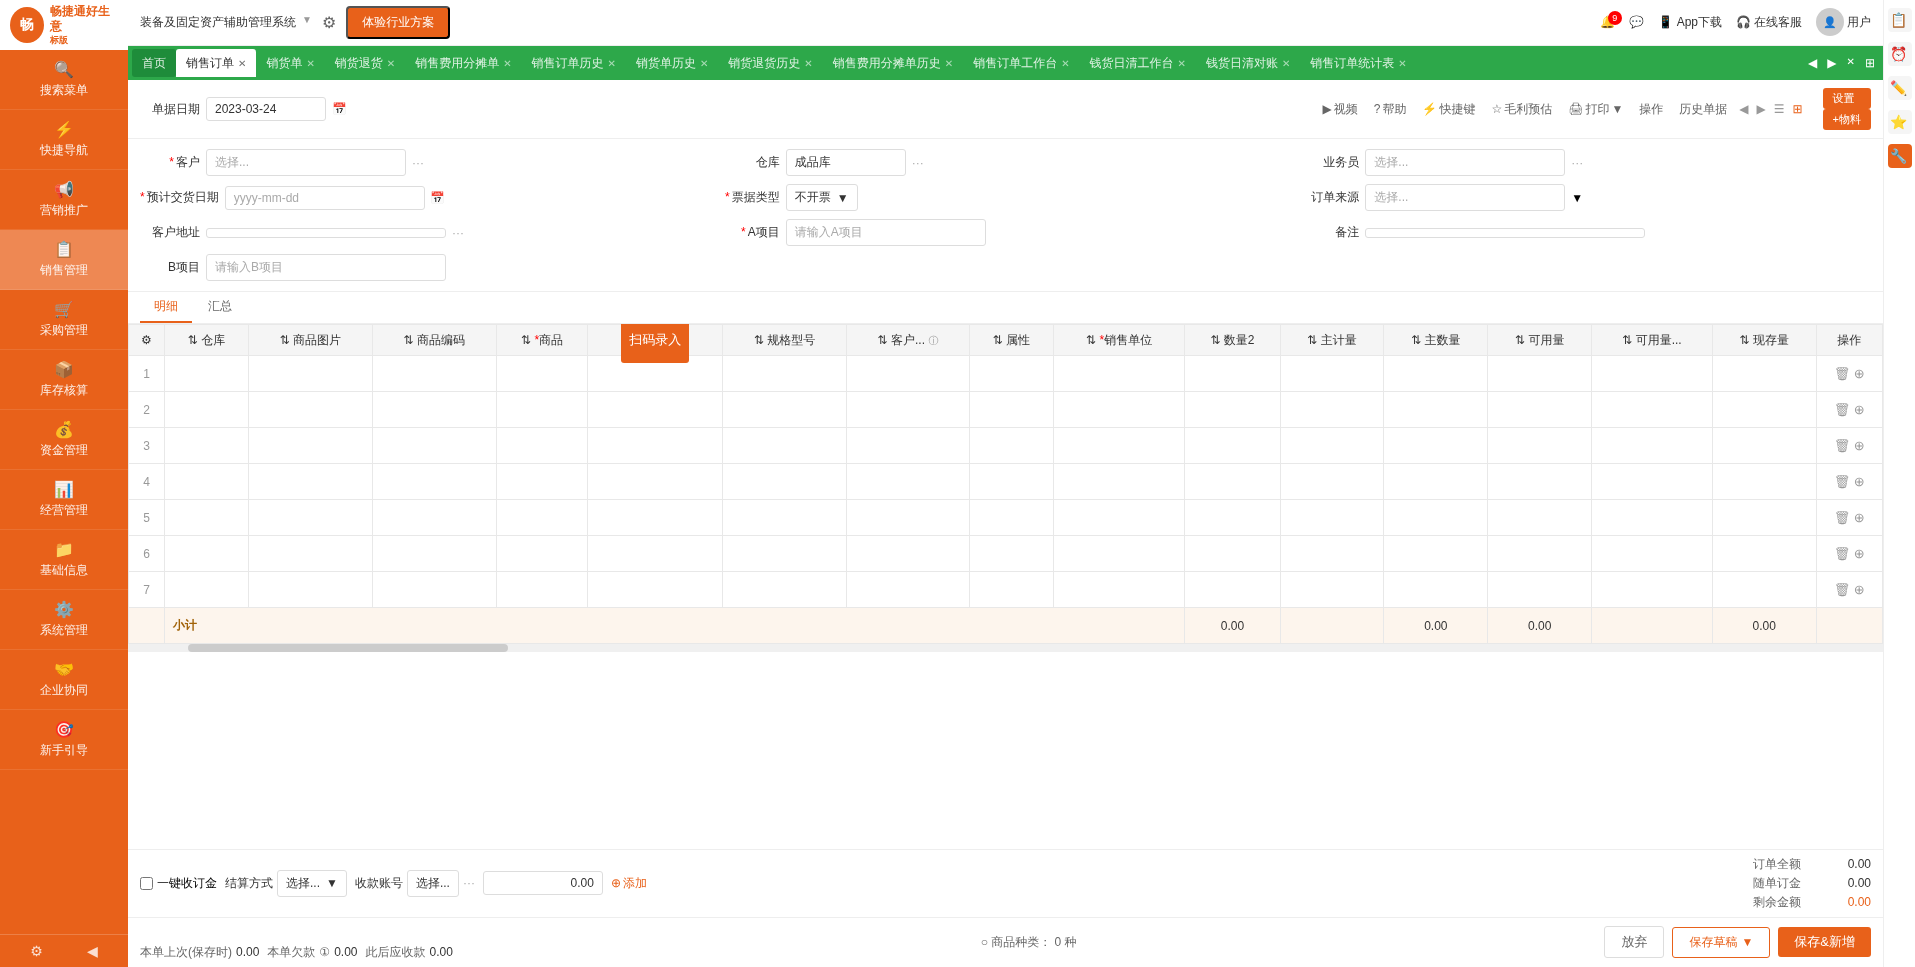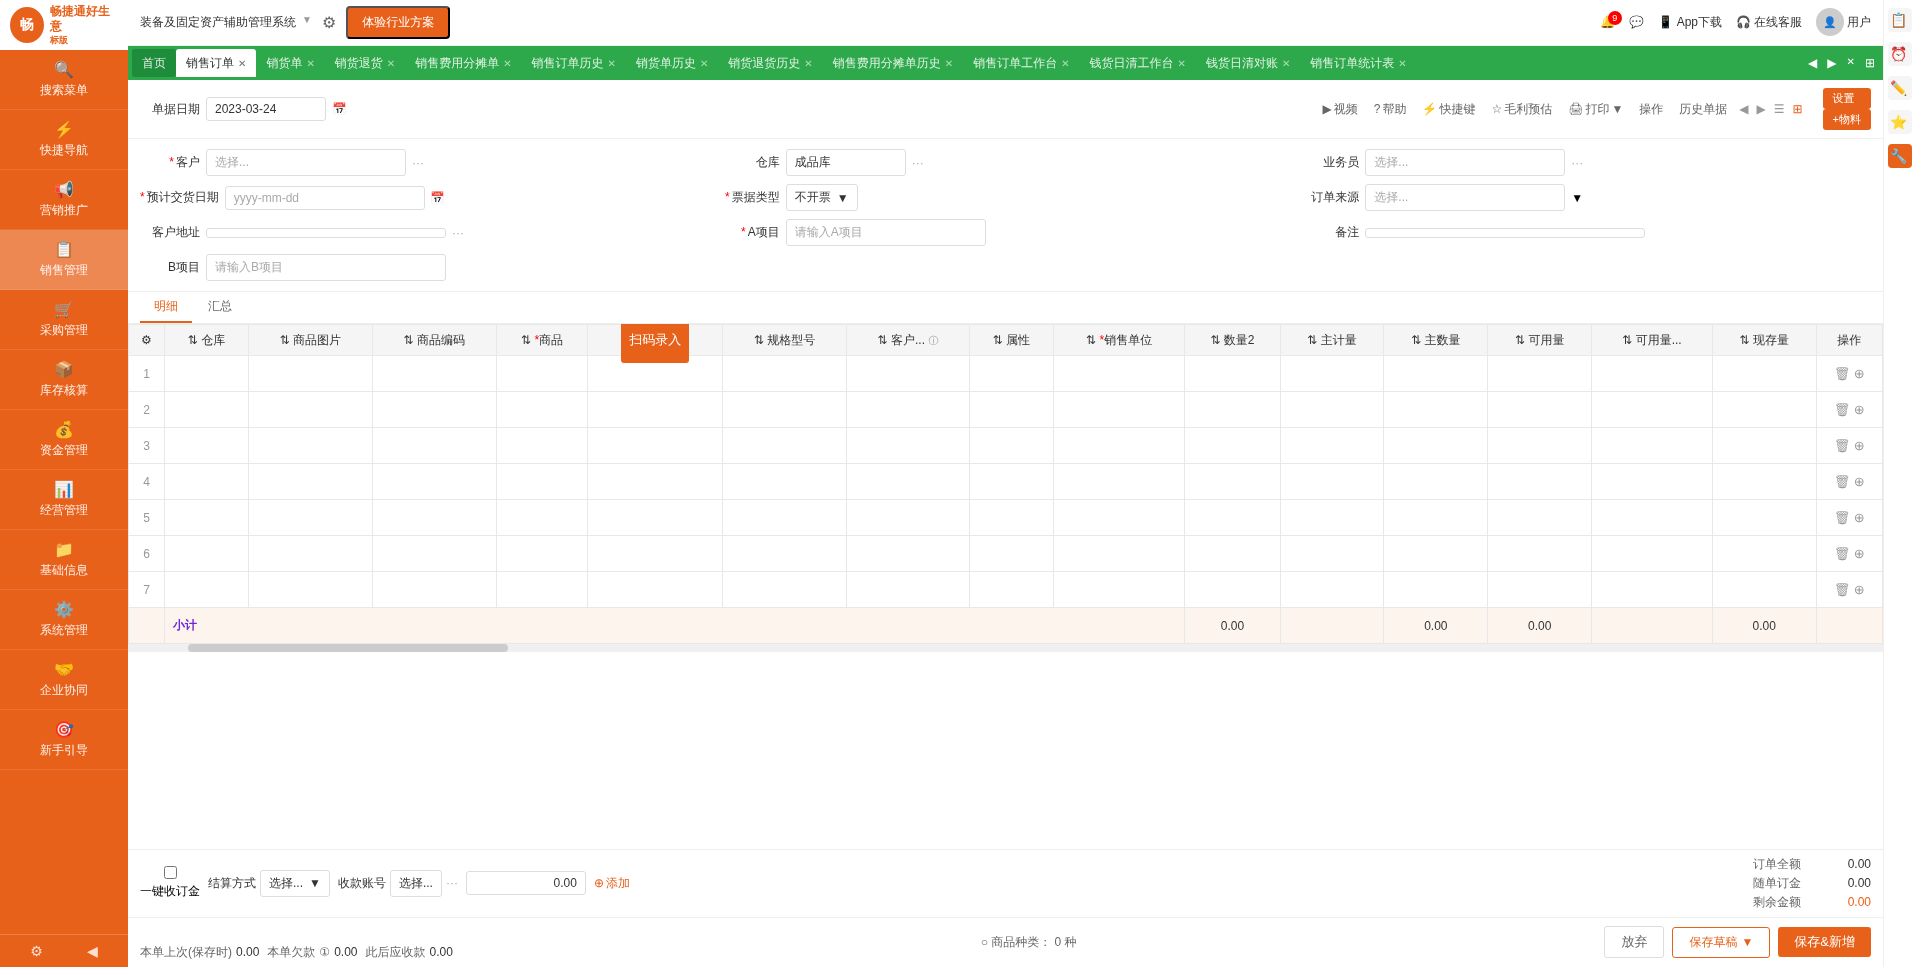--- a/index.html
+++ b/index.html
@@ -68,21 +68,21 @@
 
     
     .table-container { flex: 1; overflow: auto; background: white; }
     table { width: 100%; border-collapse: collapse; font-size: 12px; }
     thead tr th { background: #f5f5f5; border: 1px solid #e8e8e8; padding: 6px 6px; color: #333; font-weight: normal; white-space: nowrap; text-align: center; position: sticky; top: 0; z-index: 2; }
     tbody tr td { border: 1px solid #e8e8e8; padding: 5px 4px; text-align: center; color: #333; height: 36px; }
     .row-num { color: #999; width: 30px; }
     .col-settings { width: 36px; }
     .scan-btn { background: #e8611a; color: white; padding: 16px 8px; border-radius: 3px; font-size: 13px; cursor: pointer; white-space: nowrap; }
     .subtotal-row td { background: #fdf5ed; font-weight: 500; color: #333; }
-    .subtotal-label { color: #6d28d9; font-weight: bold; }
+    .subtotal-label { color: #a16207; font-weight: bold; }
     .subtotal-value { color: #e8611a; }
     .form-footer-item { display: flex; align-items: center; gap: 4px; font-size: 12px; color: #333; margin-top: 20px; }
     .form-footer-item .label { color: #666; }
     .form-footer-item .value { color: #333; }
     .footer-summary-row { display: flex; gap: 20px; align-items: center; }
     .footer-summary-label { color: #666; }
     .footer-summary-value { color: #333; min-width: 50px; text-align: right; }
 
     
     .action-bar { background: white; padding: 6px 12px; border-top: 1px solid #eee; display: flex; align-items: center; justify-content: space-between; }
@@ -96,21 +96,21 @@
     
     .right-panel { width: 32px; background: white; border-left: 1px solid #eee; display: flex; flex-direction: column; align-items: center; padding: 8px 0; gap: 10px; }
     .right-panel-icon { width: 24px; height: 24px; background: #f5f5f5; border-radius: 4px; display: flex; align-items: center; justify-content: center; cursor: pointer; color: #666; font-size: 14px; }
 
     
     .scroll-indicator { height: 8px; background: #f0f0f0; margin: 0; overflow: hidden; }
     .scroll-thumb { height: 100%; width: 320px; background: #ccc; border-radius: 4px; margin-left: 60px; }
 
     
     .payment-row { background: white; padding: 6px 12px; border-top: 1px solid #eee; display: flex; align-items: center; gap: 8px; }
-    .checkbox-label { display: flex; align-items: center; gap: 4px; font-size: 12px; cursor: pointer; flex-direction: column; }
+    .checkbox-label { display: flex; align-items: center; gap: 4px; font-size: 12px; cursor: pointer; }
     .payment-field { display: flex; align-items: center; gap: 4px; font-size: 12px; color: #333; }
     .add-btn { color: #e8611a; cursor: pointer; display: flex; align-items: center; gap: 2px; }
 
     
     .header-icon-btn { display: flex; align-items: center; gap: 3px; font-size: 12px; cursor: pointer; color: #666; padding: 2px 4px; }
     .header-icon-btn.orange { color: #e8611a; }
 
     
     .op-icon { cursor: pointer; color: #999; font-size: 13px; }
   </style>

